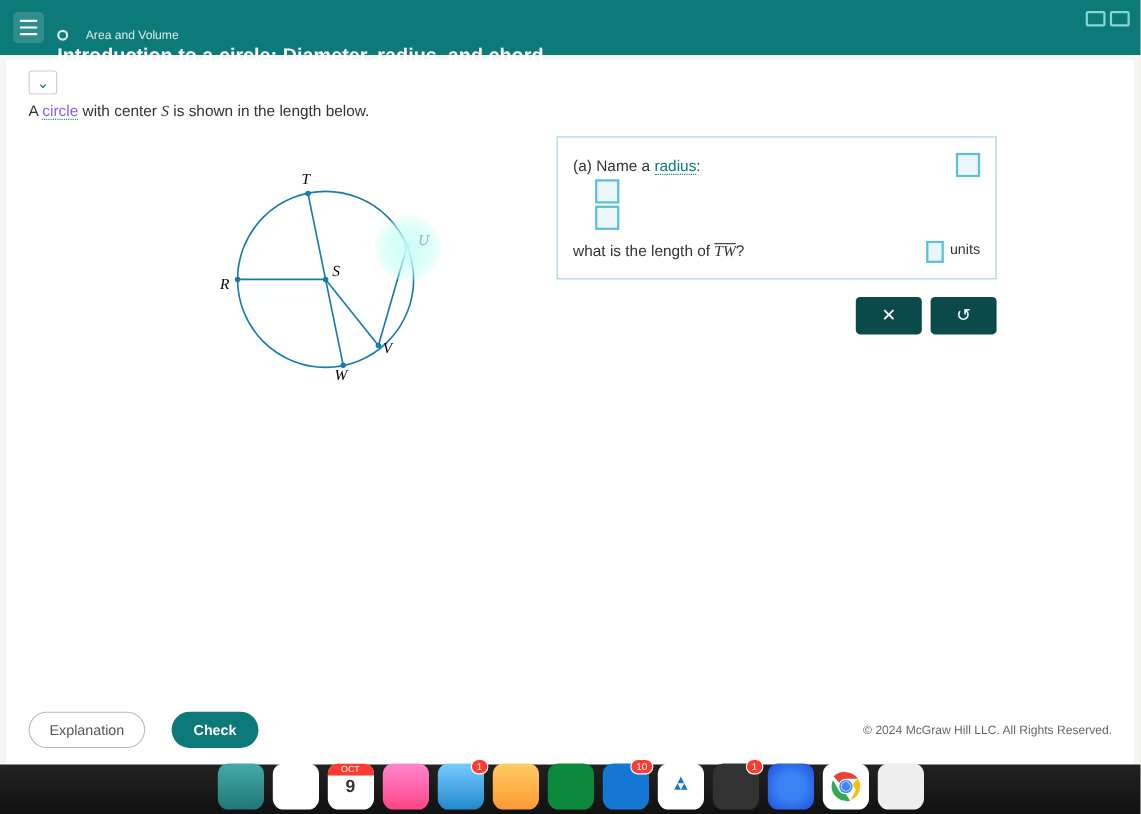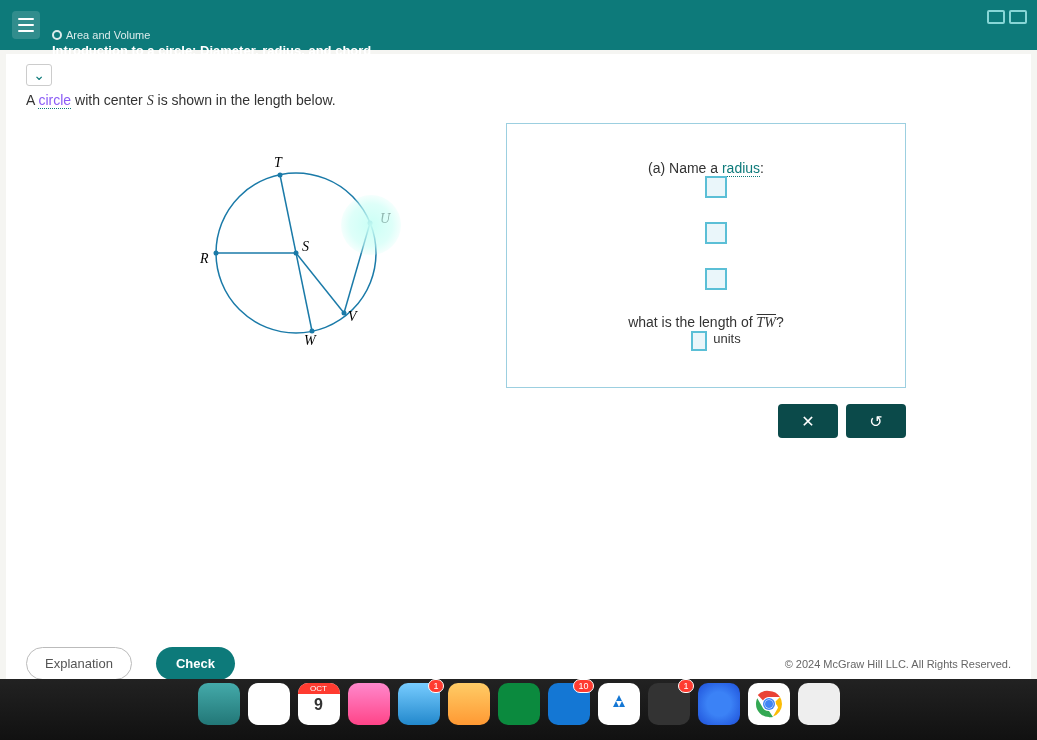--- a/index.html
+++ b/index.html
@@ -32,23 +32,23 @@
     background: rgba(255,255,255,0.15);
     border-radius: 4px;
     display: flex; flex-direction: column;
     justify-content: center; align-items: center;
     gap: 4px;
     margin-right: 12px;
     cursor: pointer;
   }
   .hamburger span { display:block; width:16px; height:2px; background:#fff; border-radius:1px; }
   .header-text { display:flex; flex-direction:column; font-size:12px; }
-  .header-breadcrumb { opacity:0.85; font-size:11px; display:flex; align-items:center; gap:4px;margin-top:36px;}
+  .header-breadcrumb { opacity:0.85; font-size:11px; display:flex; align-items:center; gap:16px;margin-top:36px;}
   .header-breadcrumb .dot { width:10px;height:10px;border:2px solid #fff;border-radius:50%;display:inline-block;}
-  .header-title { font-weight:bold; font-size:13px; margin-top:2px;}
+  .header-title { font-weight:bold; font-size:18px; margin-top:2px;}
   .header-icons {
     position:absolute; right:10px; top:10px;
     display:flex; gap:4px;
   }
   .header-icons .wicon {
     width:18px;height:14px;border:2px solid #87d6d6;border-radius:2px;
   }
   .content {
     flex:1;
     background:#fff;
@@ -92,22 +92,21 @@
     width:400px;
     font-size:14px;
     color:#333;
     position:relative;
     background:#fff;
   }
   .answer-row {
     display:flex;
     align-items:center;
     justify-content:space-between;
-    margin:24px 0;
-    flex-direction:column;
+    margin:2px 0;
   }
   .answer-row .qtext { flex:1; }
   .answer-row .term { color:#0d7a7a; border-bottom:1px dotted #0d7a7a; cursor:pointer;}
   .input-slot {
     width:22px;height:22px;
     border:2px solid #5bbfd6;
     background:#eaf6fa;
     margin-left:20px;
     cursor:text;
   }
@@ -164,24 +163,24 @@
     position:absolute;
     width:60px;height:60px;
     border-radius:50%;
     background:radial-gradient(circle, rgba(200,255,245,0.95) 0%, rgba(200,255,245,0.6) 50%, rgba(200,255,245,0) 80%);
     pointer-events:none;
   }
   
   .dock {
     position:absolute;
     bottom:0; left:0; right:0;
-    height:61px;
+    height:45px;
     background:linear-gradient(#222,#111);
     display:flex;
-    align-items:flex-start;
+    align-items:flex-end;
     justify-content:center;
     gap:8px;
     padding:4px 10px;
   }
   .dock .dicon {
     width:42px;height:42px;
     border-radius:10px;
     position:relative;
   }
   .dock .badge {

